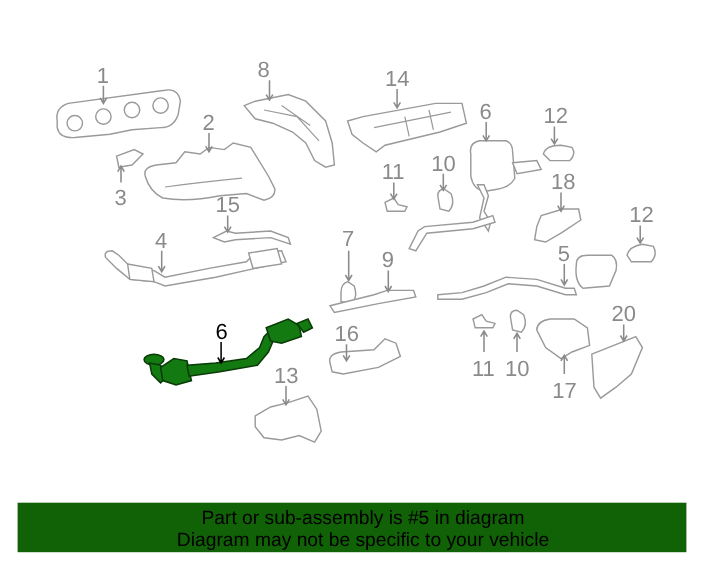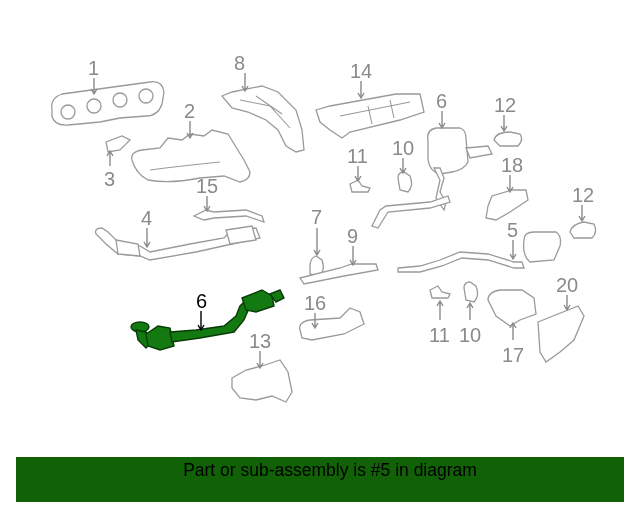--- a/index.html
+++ b/index.html
@@ -143,13 +143,14 @@
     <path class="hl" d="M170,332 L196,330 L224,326 L236,316 L240,306 L246,300 L250,306 L244,320 L234,332 L200,338 L172,342Z"></path>
     <path class="hl" d="M242,298 L262,290 L272,296 L274,306 L256,312 L246,310Z"></path>
     <path class="hl" d="M270,294 L280,290 L284,298 L276,302Z"></path>
   </g>
   <text class="lbl lbl-hl" x="196" y="308">6</text>
   <path class="arrow arrow-hl" d="M201,311 L201,329 M198,325 L201,330 L204,325"></path>
 </svg>
 
 <div id="banner">
   <div>Part or sub-assembly is #5 in diagram</div>
+  <div>Diagram may not be specific to your vehicle</div>
 </div>
 
 </body></html>

